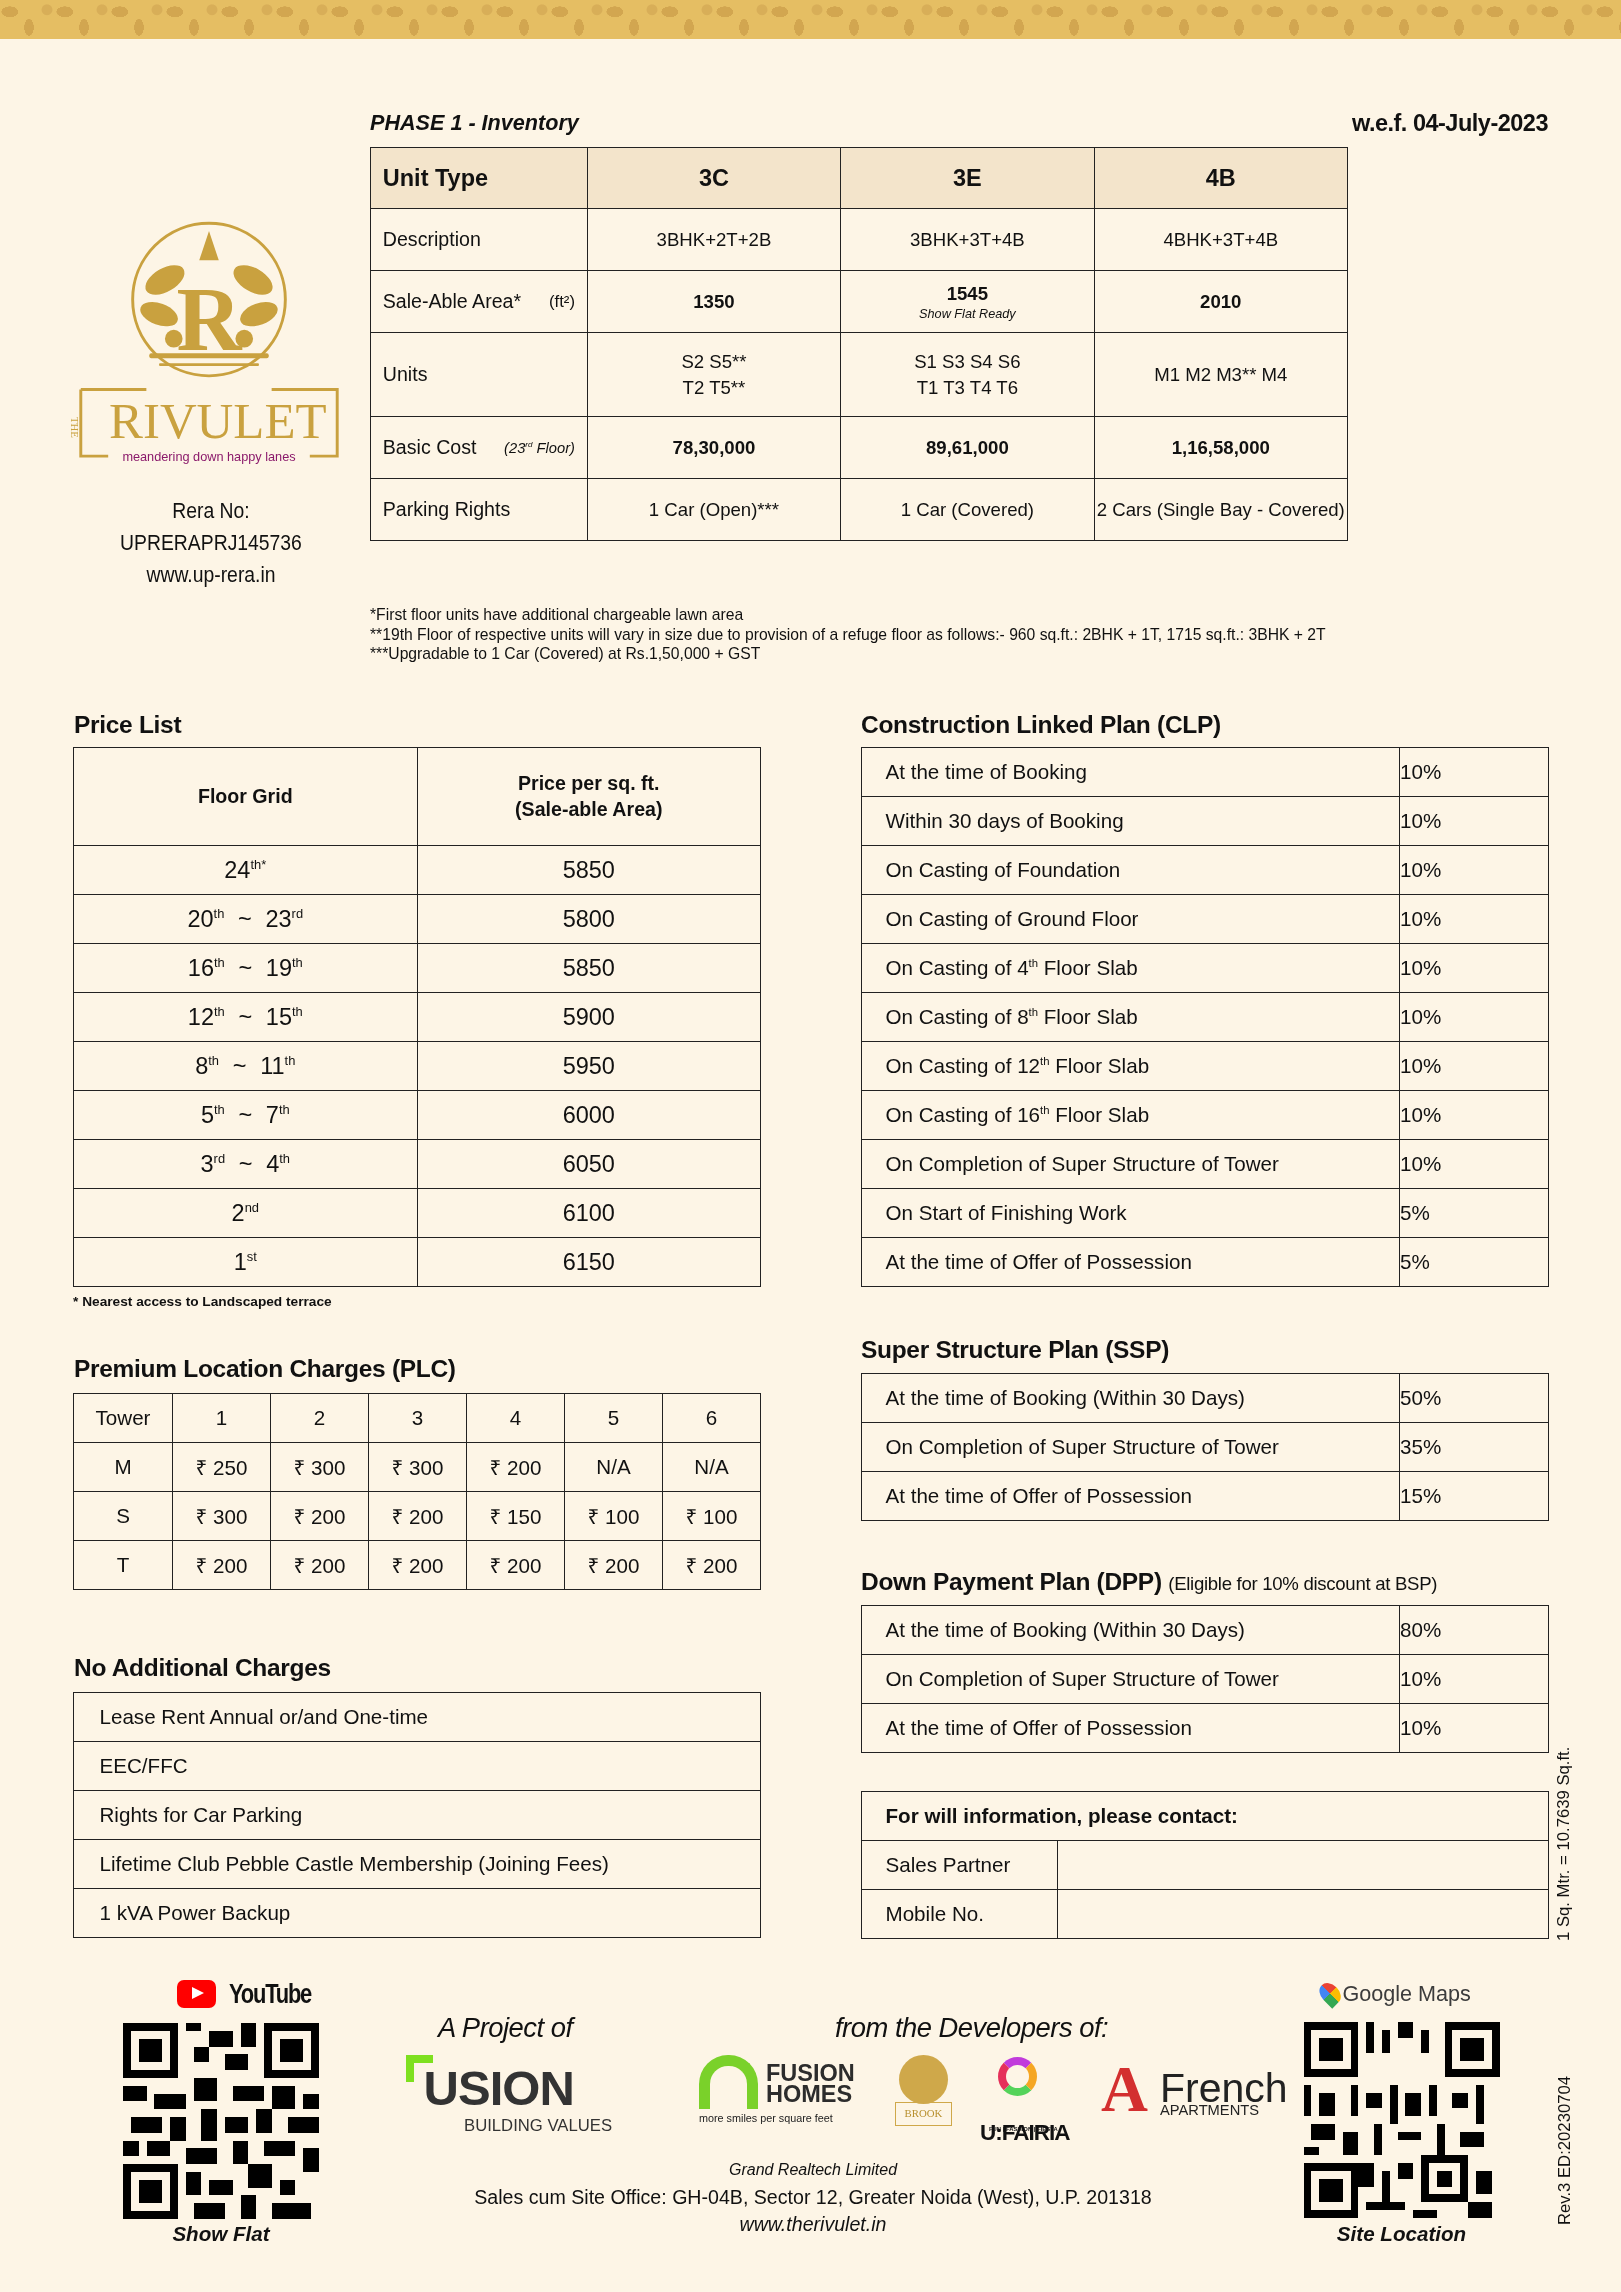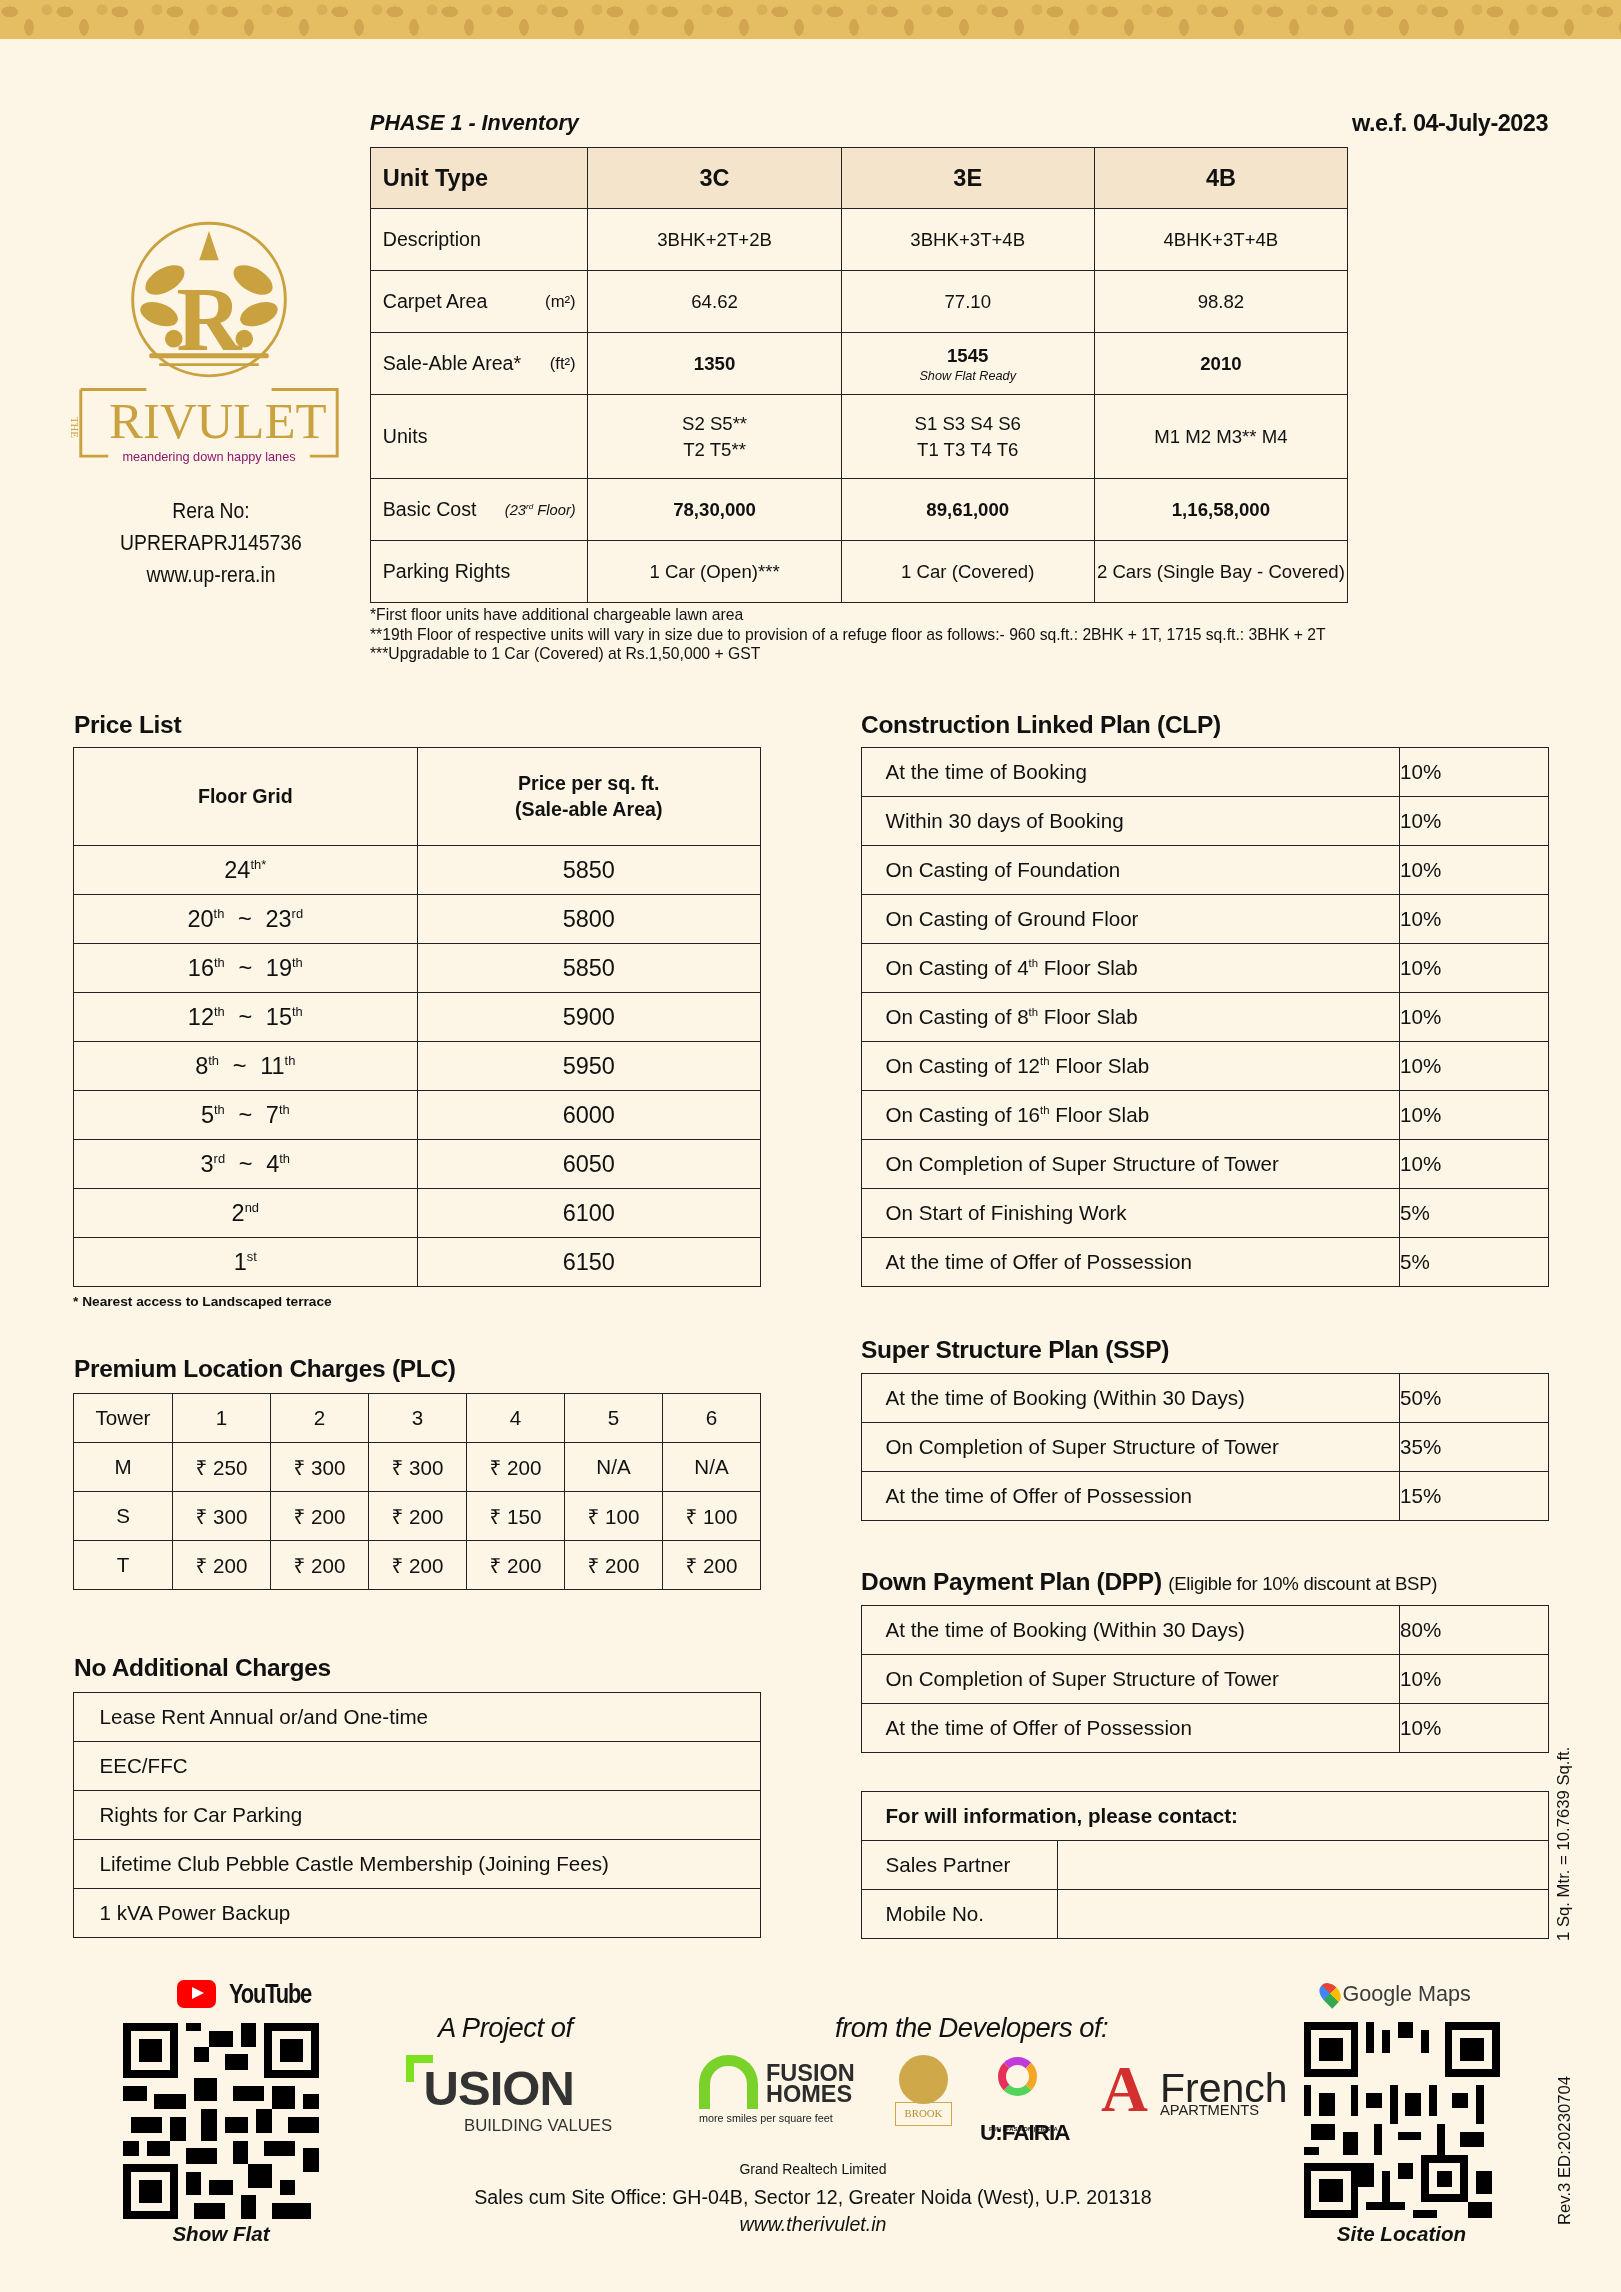--- a/index.html
+++ b/index.html
@@ -114,21 +114,21 @@
   .brook-circle { position: absolute; left: 3.9px; top: 0; width: 49px; height: 49px; border-radius: 50%; background: #cfa84a; }
   .brook-box { position: absolute; left: 0; top: 47px; width: 57px; height: 23.5px; border: 1px solid #cfa84a; font-size: 10.8px; color: #b8902f; text-align: center; line-height: 21.6px; font-family: "Liberation Serif", serif; }
   .ufairia-ring { left: 299px; top: 2px; width: 39px; height: 39px; border-radius: 50%; border: 8.8px solid; border-color: #c13bdb #f5a623 #54d35a #e5315a; }
   .ufairia-text { left: 281px; top: 45px; font-size: 22.5px; font-weight: bold; letter-spacing: -1px; margin-top: 20px; }
   .ufairia-tag { left: 290px; top: 71px; font-size: 5.9px; font-weight: bold; }
   .fr-a { left: 402px; top: 2px; font-size: 65px; font-weight: bold; color: #d32f2f; line-height: 65px; font-family: "Liberation Serif", serif; }
   .fr-text { left: 461px; top: 9.8px; font-size: 41px; color: #222; }
   .fr-tag { left: 461px; top: 47px; font-size: 14.7px; color: #222; }
 
   .company { left: 372px; top: 2157px; width: 882px; text-align: center; }
-  .company .name { font-size: 14px; line-height: 25.5px; }
+  .company .name { font-size: 16px; font-style: italic; line-height: 25.5px; }
   .company .addr { font-size: 19.6px; line-height: 28px; }
   .company .site { font-size: 19.6px; font-style: italic; line-height: 27.4px; }
 </style>
 </head>
 <body>
 
 <div class="banner"></div>
 
 <div class="abs logo">
   <svg width="276" height="250" viewBox="0 0 282 255">
@@ -172,31 +172,20 @@
     <th class="lbl">Unit Type</th>
     <th>3C</th>
     <th>3E</th>
     <th>4B</th>
   </tr>
   <tr>
     <td class="lbl">Description</td>
     <td>3BHK+2T+2B</td>
     <td>3BHK+3T+4B</td>
     <td>4BHK+3T+4B</td>
-  </tr>
-  <tr>
-    <td class="lbl">
-          <div class="lbl-flex">
-            <span>Carpet Area</span>
-            <span class="unit-sfx">(m²)</span>
-          </div>
-        </td>
-    <td>64.62</td>
-    <td>77.10</td>
-    <td>98.82</td>
   </tr>
   <tr>
     <td class="lbl">
           <div class="lbl-flex">
             <span>Sale-Able Area*</span>
             <span class="unit-sfx">(ft²)</span>
           </div>
         </td>
     <td class="bold">1350</td>
     <td class="bold"><span>1545</span><span class="small-ital">Show Flat Ready</span></td>

